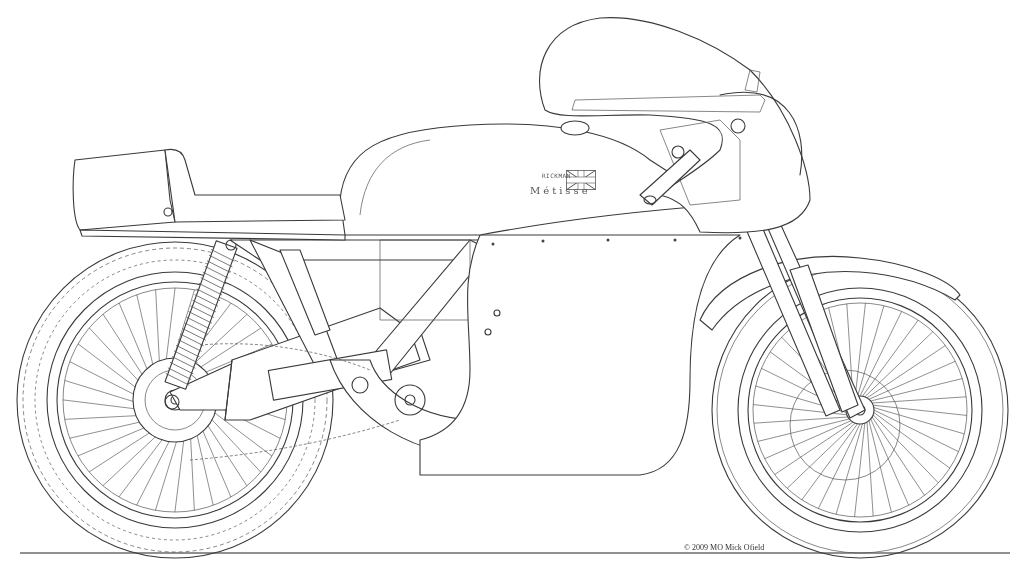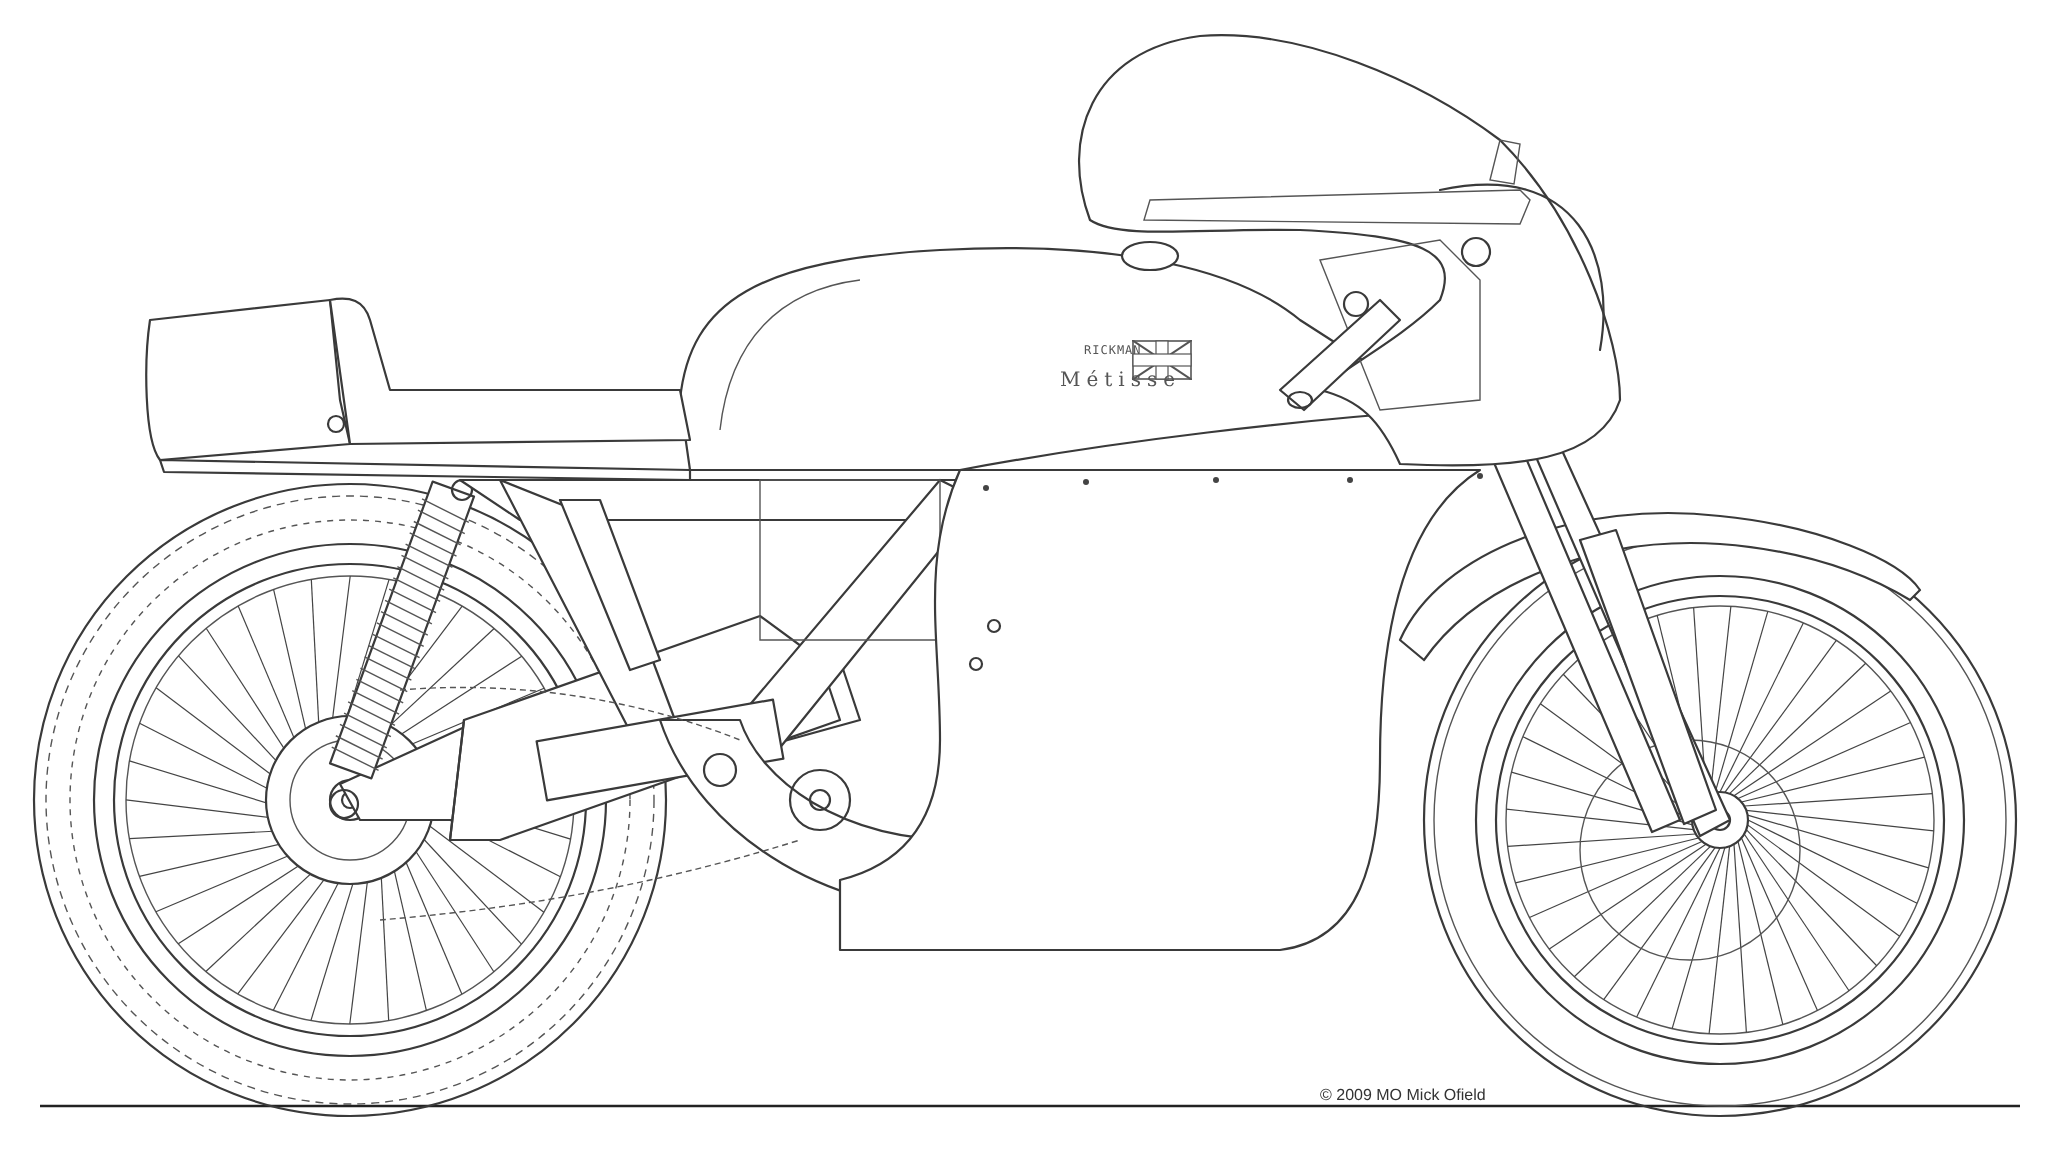--- a/index.html
+++ b/index.html
@@ -6,21 +6,21 @@
   body { width: 1024px; height: 579px; overflow: hidden; position: relative; font-family: "Liberation Sans", sans-serif; }
   #stage { position: absolute; left: 0; top: 0; width: 952px; height: 579px; }
   svg { display: block; }
   .ln { fill: none; stroke: #3a3a3a; stroke-width: 1.1; stroke-linejoin: round; stroke-linecap: round; }
   .lt { fill: none; stroke: #555; stroke-width: 0.7; }
   .fillw { fill: #ffffff; stroke: #3a3a3a; stroke-width: 1.1; stroke-linejoin: round; }
   .spoke { stroke: #444; stroke-width: 0.6; }
   .brand { position: absolute; font-family: "DejaVu Sans Mono", monospace; color: #555; }
   #brand-rickman { left: 542px; top: 172px; font-size: 6px; letter-spacing: 0.5px; }
   #brand-metisse { left: 530px; top: 185px; font-size: 10px; letter-spacing: 3px; font-family: "DejaVu Serif", serif; }
-  #credit { position: absolute; left: 660px; top: 543px; font-size: 8px; color: #333; }
+  #credit { position: absolute; left: 684px; top: 543px; font-size: 8px; color: #333; font-family: Liberation Serif, serif; }
 </style>
 </head>
 <body>
 
 <div id="stage">
 <svg width="1024" height="579" viewBox="0 0 1024 579">
 
   <line x1="20" y1="553" x2="1010" y2="553" stroke="#222" stroke-width="1.2"></line>
 
   <g>

